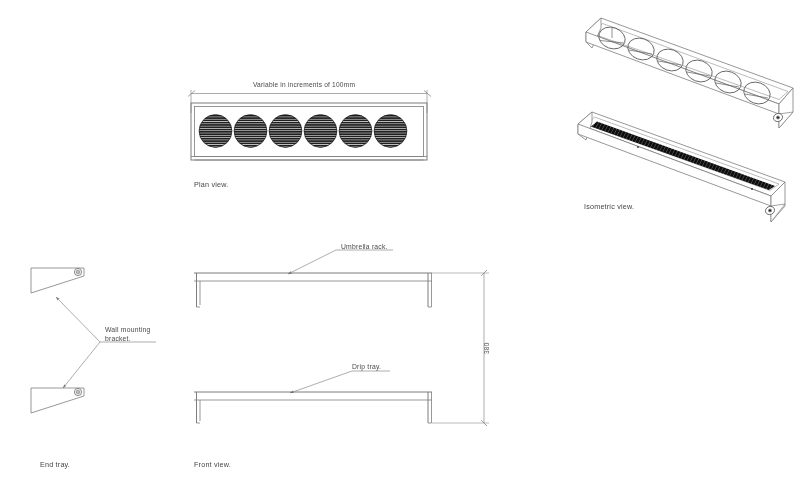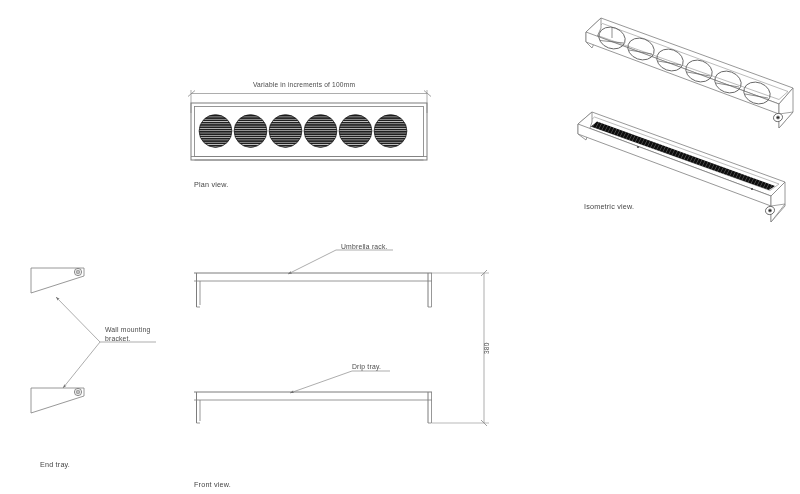--- a/index.html
+++ b/index.html
@@ -263,15 +263,15 @@
   <div class="label annot" style="left:105px; top:334px;">bracket.</div>
 
   <div class="label view-title" style="left:40px; top:460px;">End tray.</div>
 
   <div class="label annot" style="left:341px; top:242px;">Umbrella rack.</div>
 
   <div class="label annot" style="left:352px; top:362px;">Drip tray.</div>
 
   <div class="label dim-text dim-vert" style="left:482px; top:354px;">380</div>
 
-  <div class="label view-title" style="left:194px; top:460px;margin-top:20px;">Front view.</div>
+  <div class="label view-title" style="left:194px; top:460px;">Front view.</div>
 
 </div>
 
 </body></html>

